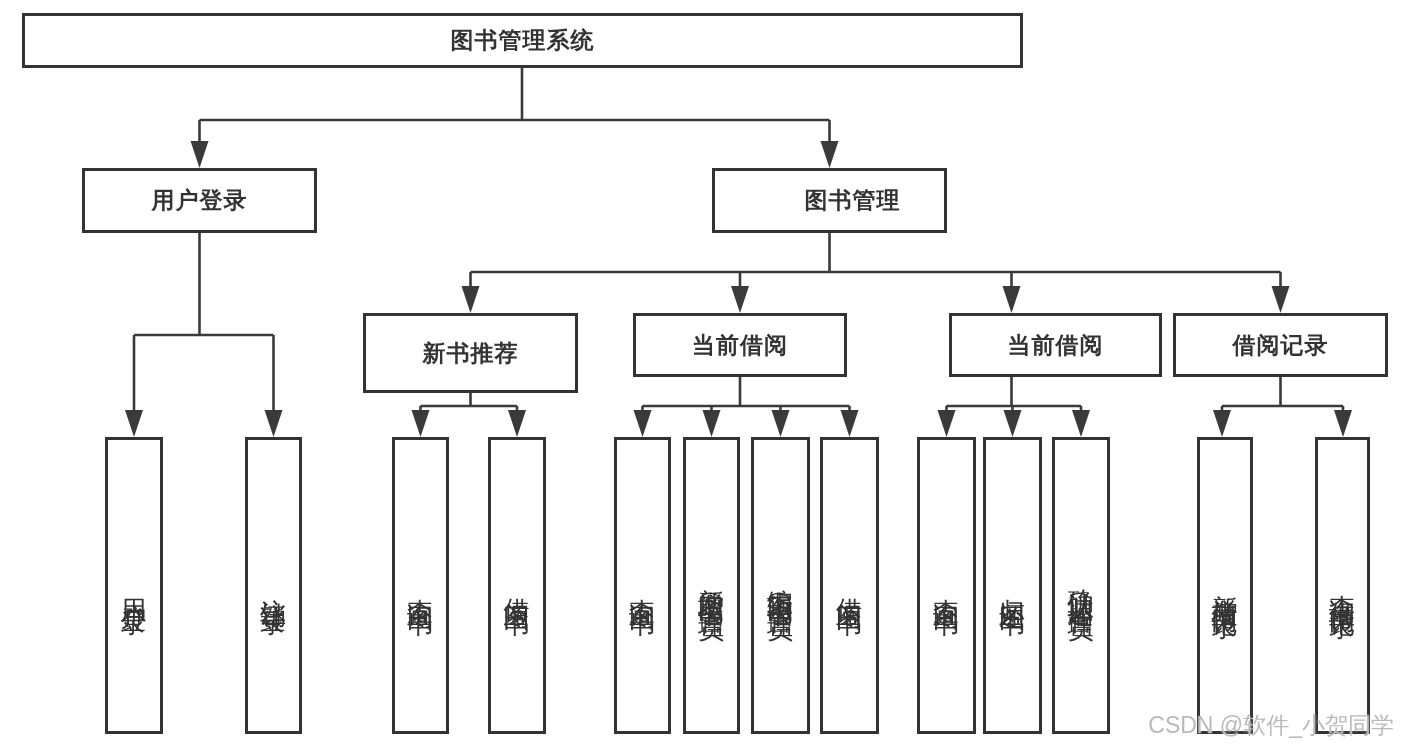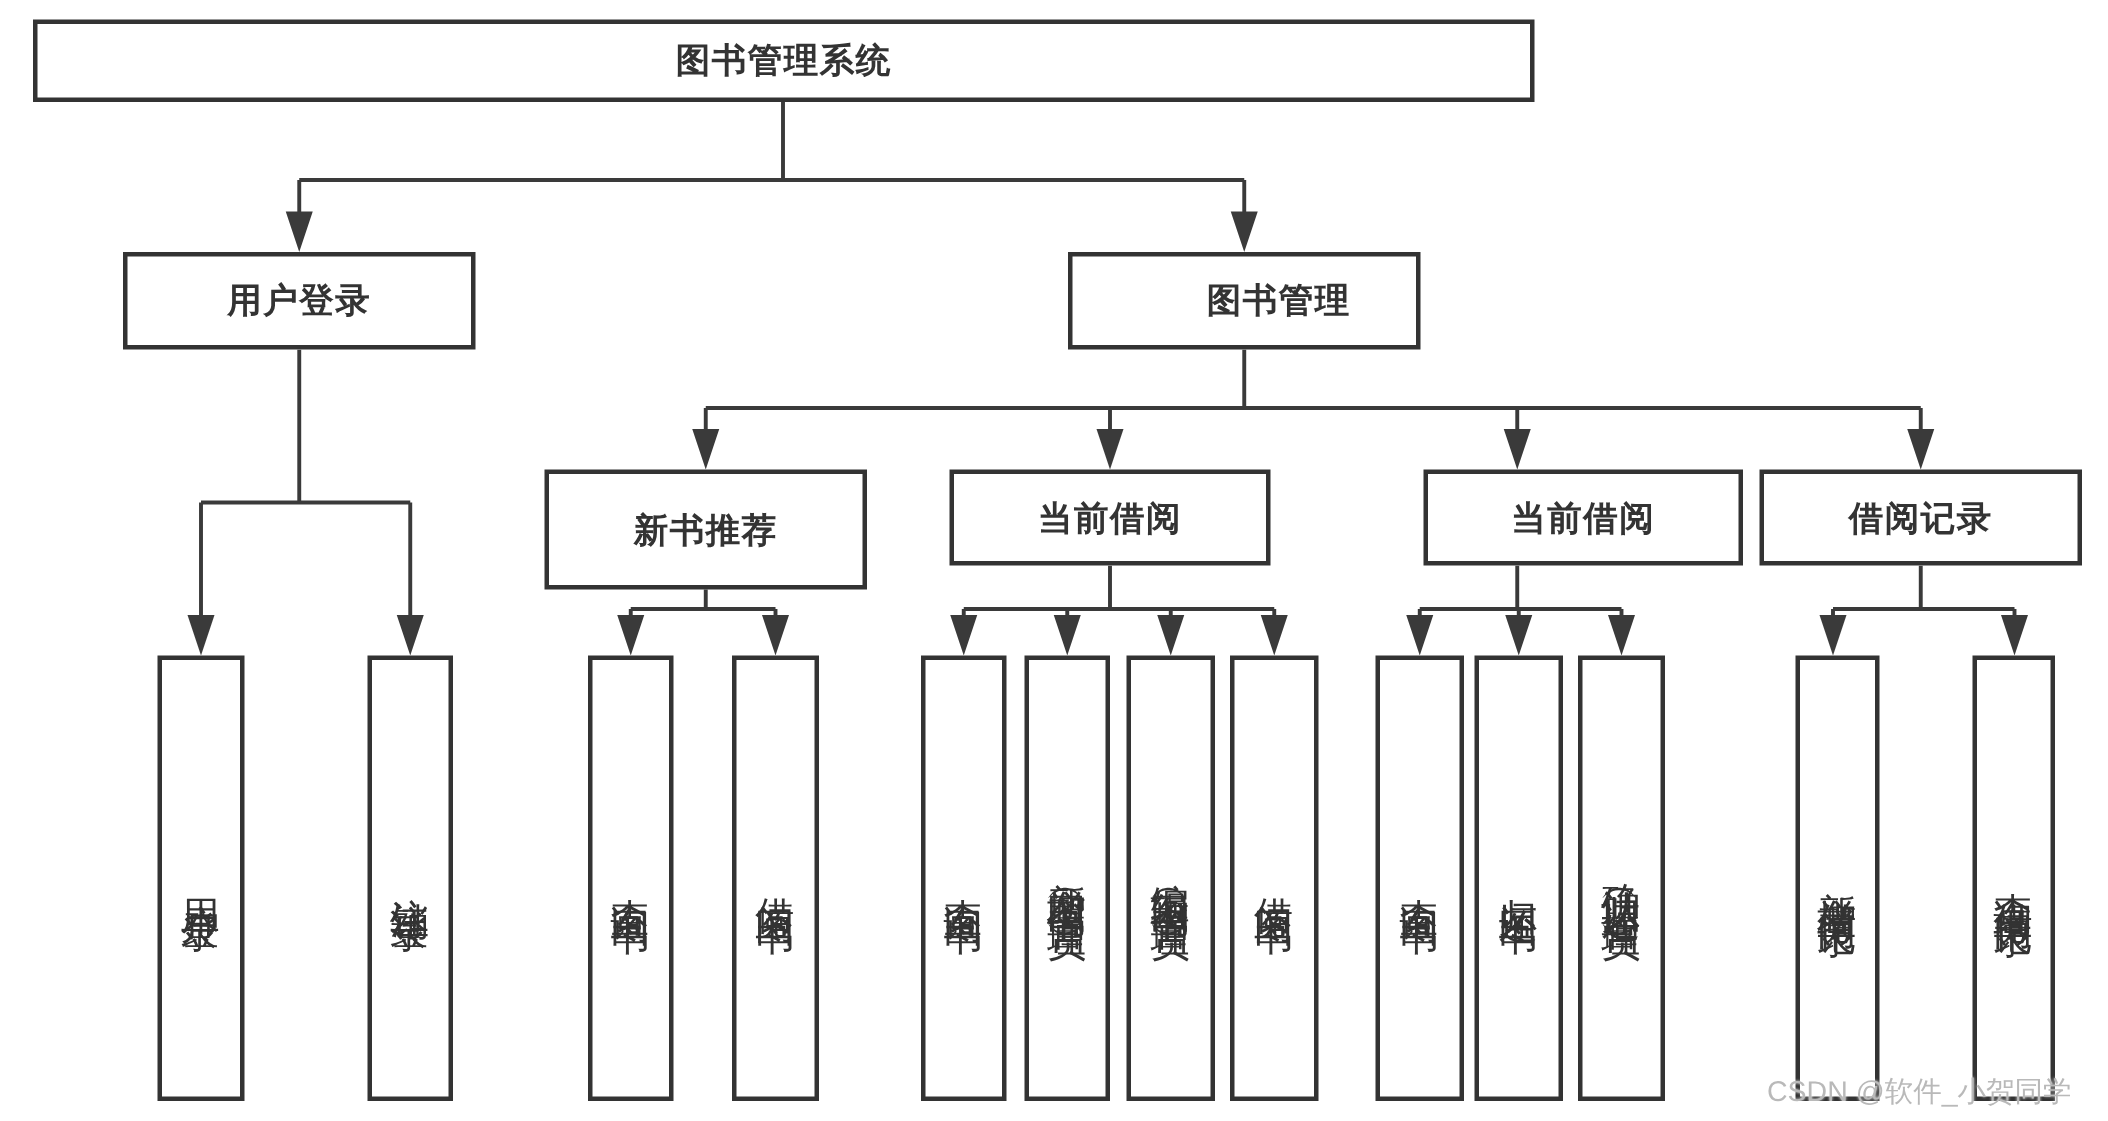--- a/index.html
+++ b/index.html
@@ -57,23 +57,23 @@
     text-orientation: mixed;
     font-size: 26px;
     letter-spacing: 4px;
     line-height: 1;
     color: var(--text);
     white-space: nowrap;
   }
 
   .watermark {
     position: absolute;
-    right: 24px;
+    right: 11px;
     bottom: 6px;
-    font-size: 19px;
+    font-size: 23px;
     color: var(--watermark-text);
     text-shadow: 0 0 2px #ffffff;
     white-space: nowrap;
     z-index: 5;
   }
 </style>
 </head>
 <body>
 
 <div class="canvas">

